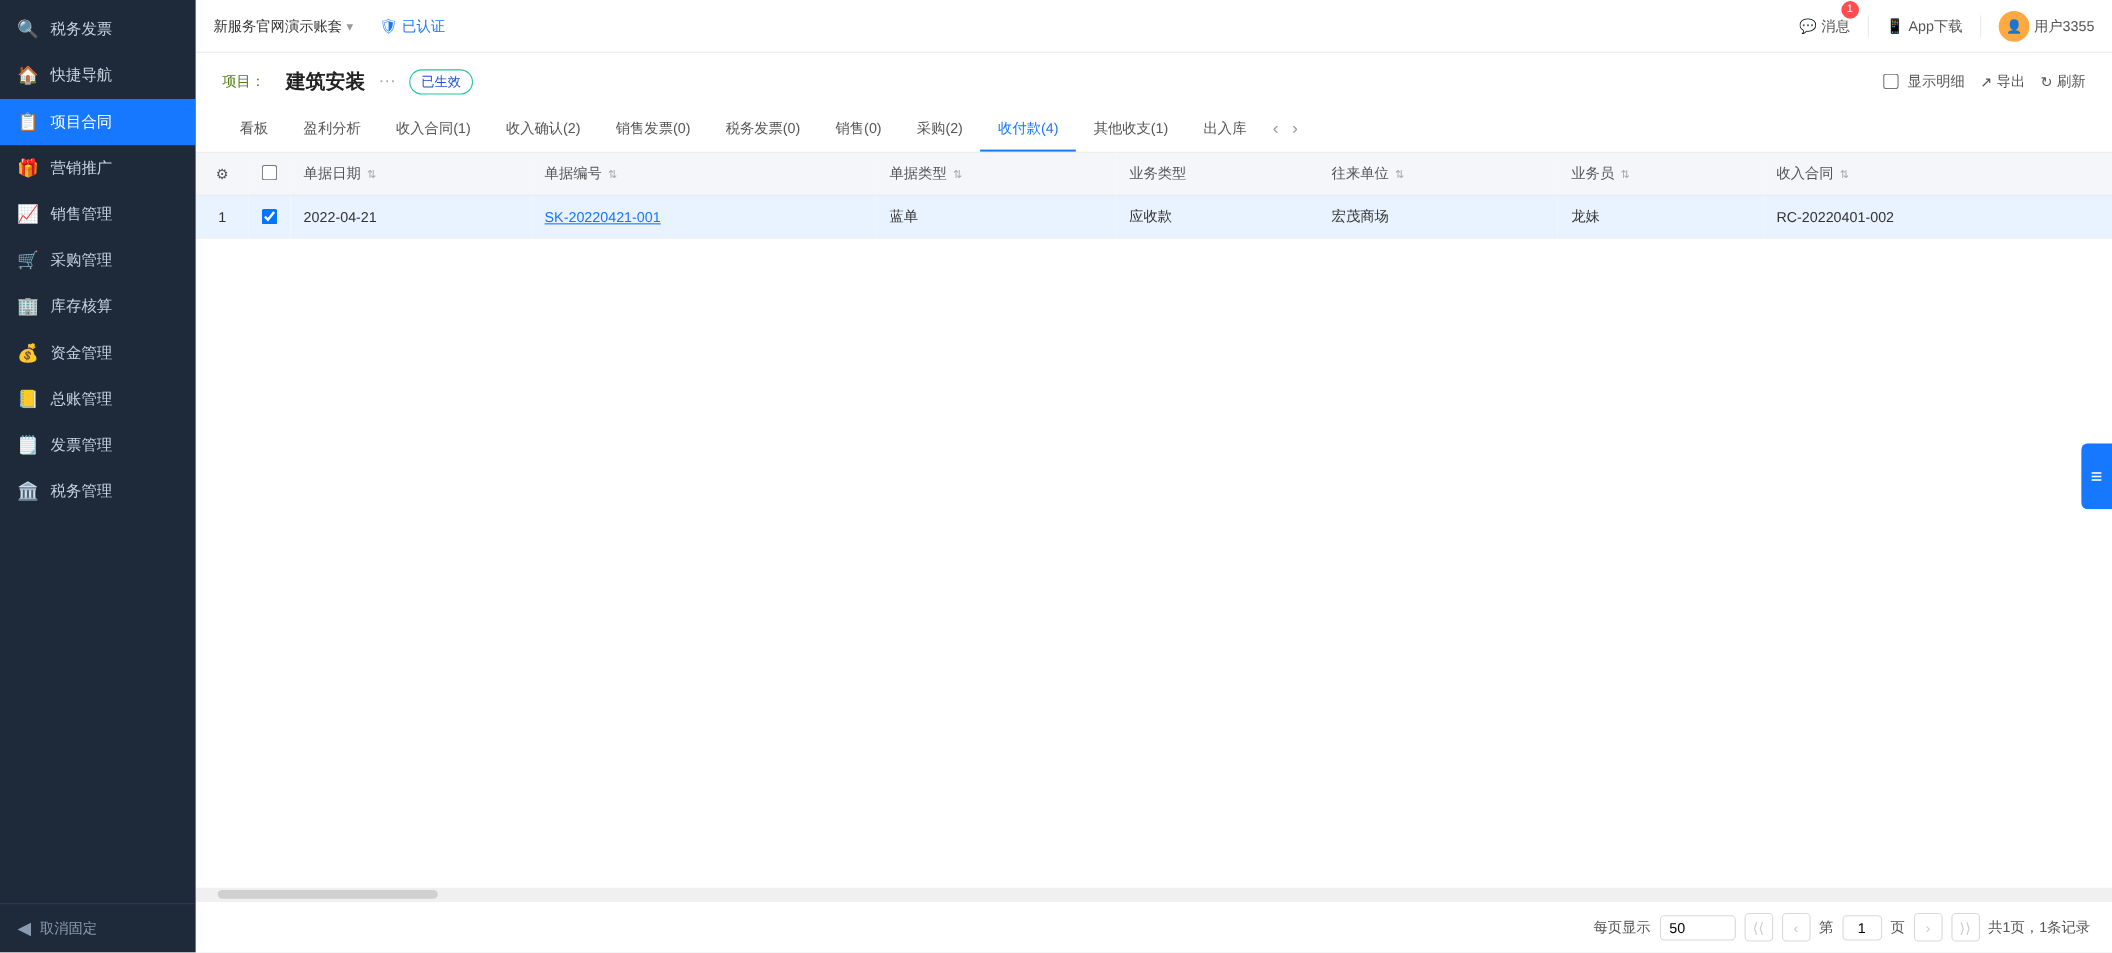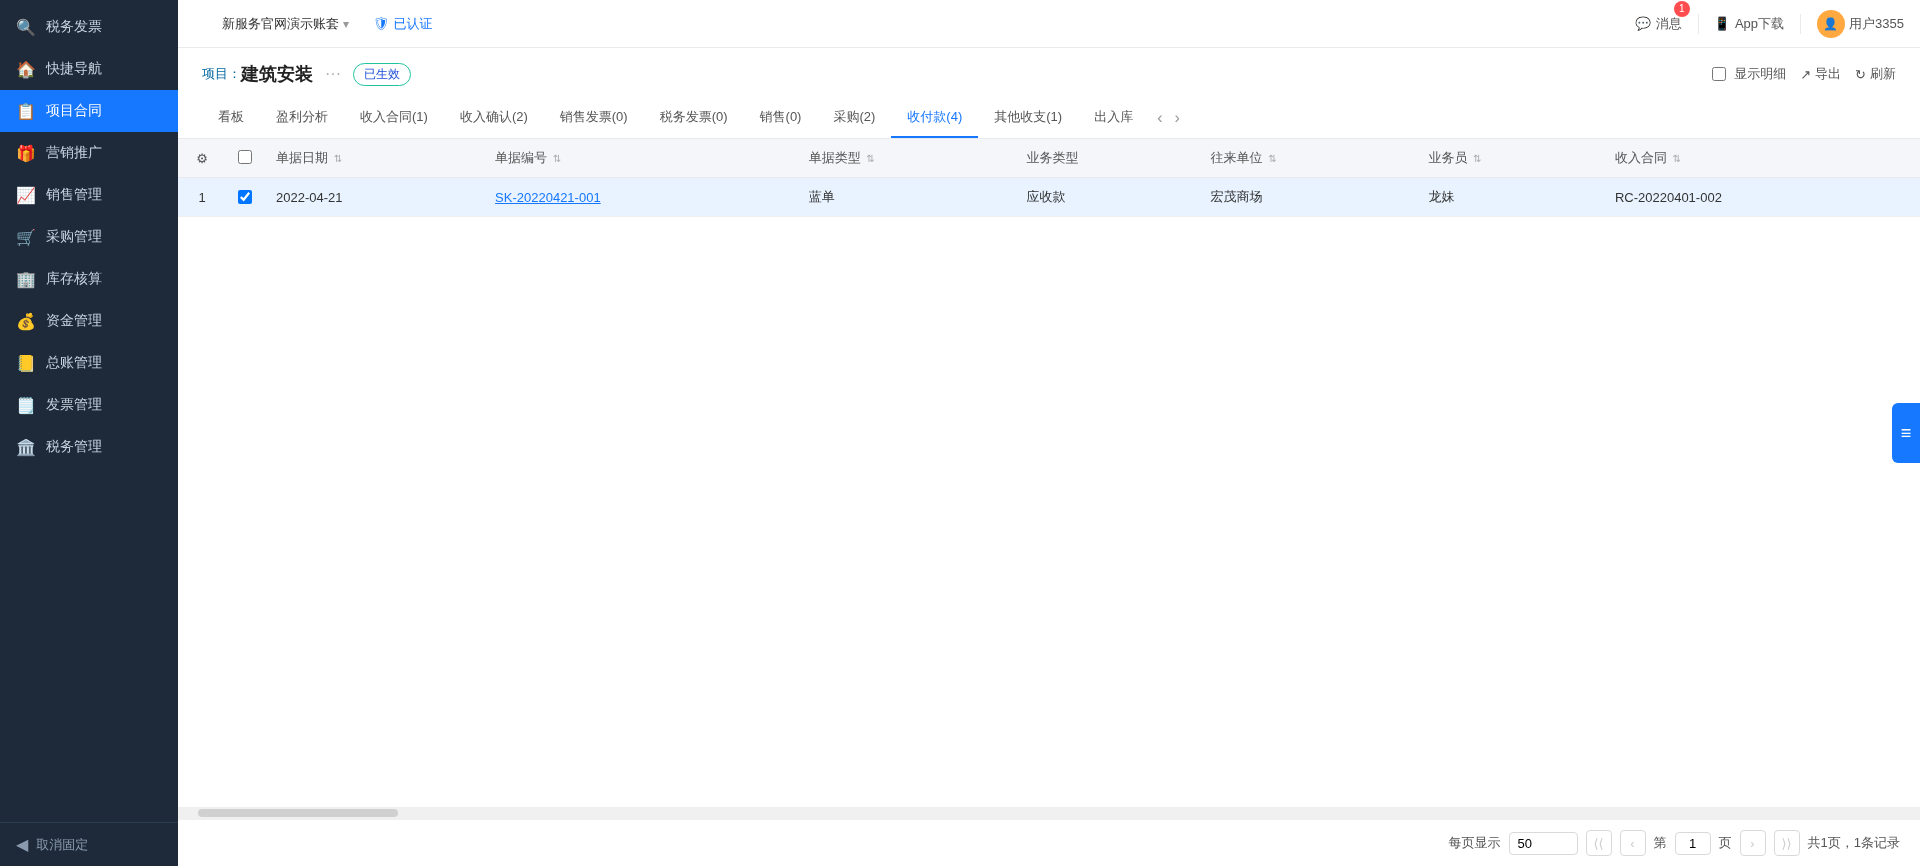--- a/index.html
+++ b/index.html
@@ -70,21 +70,20 @@
       padding: 0 16px;
       border-bottom: 1px solid #e8eaed;
       flex-shrink: 0;
     }
     .topbar-project {
       display: flex;
       align-items: center;
       font-size: 13px;
       color: #333;
       cursor: pointer;
-      margin-left: 28px;
     }
     .topbar-project-name { margin-right: 4px; }
     .topbar-chevron { color: #999; font-size: 12px; }
     .topbar-verified {
       display: flex;
       align-items: center;
       margin-left: 24px;
       color: #1677ff;
       font-size: 13px;
     }
@@ -126,21 +125,21 @@
       background: #fff;
       padding: 14px 24px 0 24px;
       border-bottom: 1px solid #e8eaed;
       flex-shrink: 0;
     }
     .project-title-row {
       display: flex;
       align-items: center;
       margin-bottom: 12px;
     }
-    .project-label { font-size: 13px; color: #0369a1; margin-right: 0; }
+    .project-label { font-size: 13px; color: #4d7c0f; margin-right: 19px; }
     .project-name { font-size: 18px; font-weight: bold; color: #222; margin-right: 12px; }
     .project-more { color: #aaa; font-size: 16px; cursor: pointer; margin-right: 12px; }
     .project-status {
       border: 1px solid #20c5a0;
       color: #1d4ed8;
       border-radius: 12px;
       padding: 2px 10px;
       font-size: 12px;
     }
     .project-header-right {

